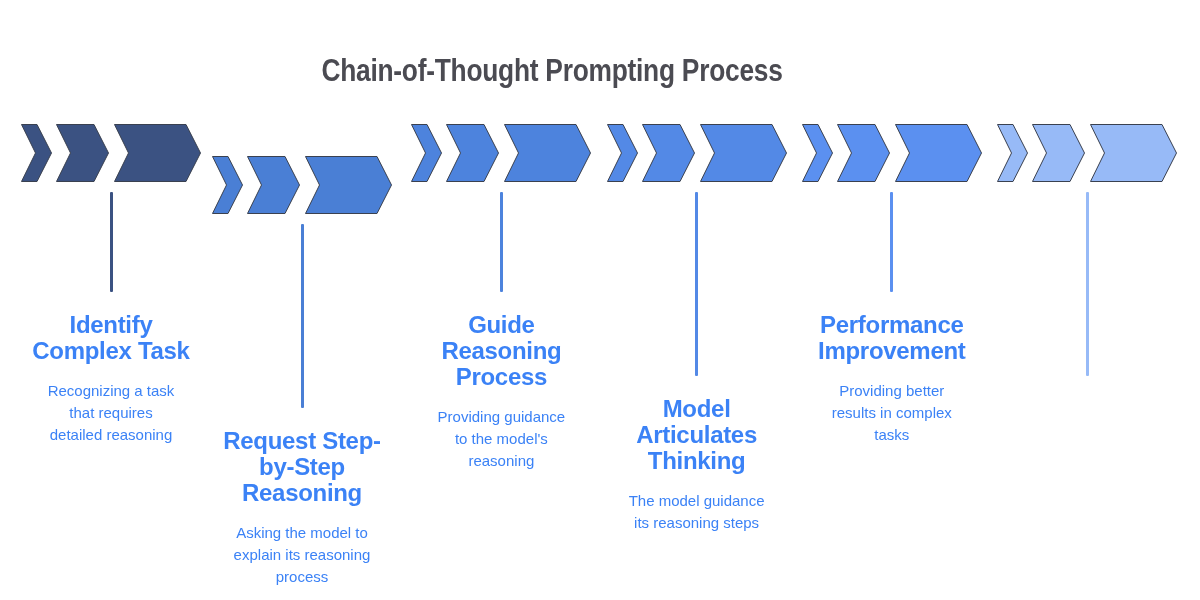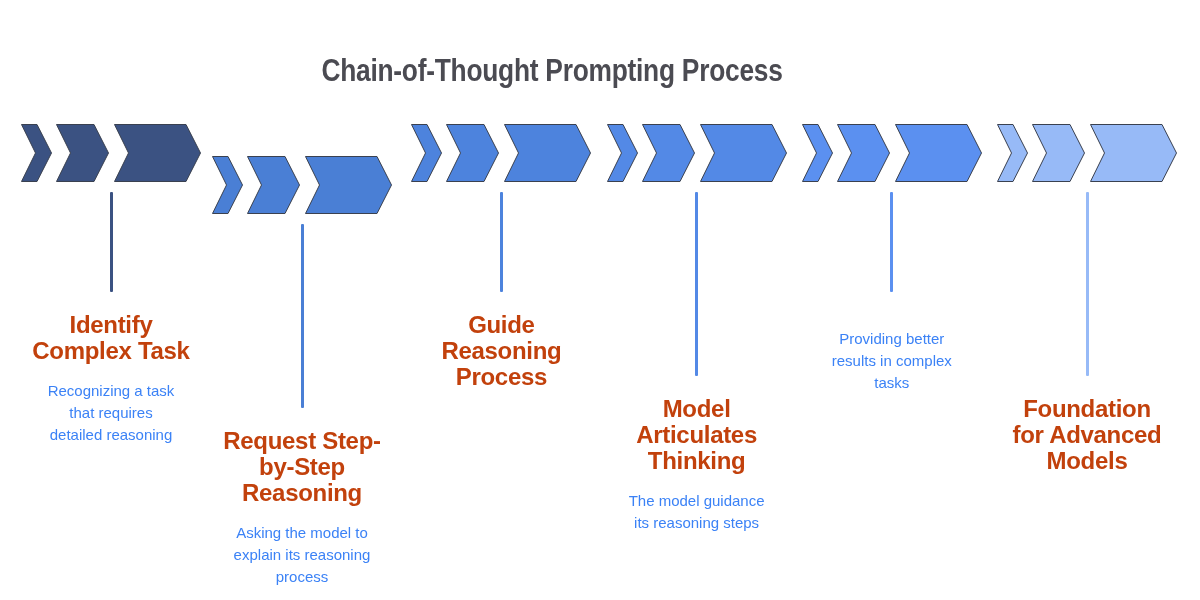--- a/index.html
+++ b/index.html
@@ -63,21 +63,21 @@
     text-align: center;
     white-space: pre-line;
   }
   .step.high .step-text { top: 312px; }
   .step.low  .step-text { top: 396px; }
   .step-title {
     font-size: 24px;
     line-height: 26px;
     font-weight: bold;
     letter-spacing: -0.3px;
-    color: #c2410c;
+    color: #3b82f6;
   }
   .step-desc {
     margin-top: 16px;
     font-size: 15px;
     line-height: 22px;
     color: #3b82f6;
   }
 </style>
 </head>
 <body>
@@ -112,50 +112,51 @@
       </div>
       <div class="step high" style="left: 406.4px;">
         <svg class="chevrons" width="180" height="58" viewBox="0 0 180 58">
           <polygon points="0.5,0.5 16,0.5 30.5,29 16,57.5 0.5,57.5 14.5,29" fill="#4D83DD"></polygon>
           <polygon points="35.5,0.5 73,0.5 87.5,29 73,57.5 35.5,57.5 49.5,29" fill="#4D83DD"></polygon>
           <polygon points="93.5,0.5 165,0.5 179.5,29 165,57.5 93.5,57.5 107.5,29" fill="#4D83DD"></polygon>
         </svg>
         <div class="connector" style="background: rgb(77, 131, 221);"></div>
         <div class="step-text"><div class="step-title">Guide
 Reasoning
-Process</div></div>
+Process</div><div class="step-desc">Providing guidance
+to the model's
+reasoning</div></div>
       </div>
       <div class="step low" style="left: 601.6px;">
         <svg class="chevrons" width="180" height="58" viewBox="0 0 180 58">
           <polygon points="0.5,0.5 16,0.5 30.5,29 16,57.5 0.5,57.5 14.5,29" fill="#5389E6"></polygon>
           <polygon points="35.5,0.5 73,0.5 87.5,29 73,57.5 35.5,57.5 49.5,29" fill="#5389E6"></polygon>
           <polygon points="93.5,0.5 165,0.5 179.5,29 165,57.5 93.5,57.5 107.5,29" fill="#5389E6"></polygon>
         </svg>
         <div class="connector" style="background: rgb(83, 137, 230);"></div>
         <div class="step-text"><div class="step-title">Model
 Articulates
 Thinking</div><div class="step-desc">The model guidance
 its reasoning steps</div></div>
       </div>
       <div class="step high" style="left: 796.8px;">
         <svg class="chevrons" width="180" height="58" viewBox="0 0 180 58">
           <polygon points="0.5,0.5 16,0.5 30.5,29 16,57.5 0.5,57.5 14.5,29" fill="#5B90F0"></polygon>
           <polygon points="35.5,0.5 73,0.5 87.5,29 73,57.5 35.5,57.5 49.5,29" fill="#5B90F0"></polygon>
           <polygon points="93.5,0.5 165,0.5 179.5,29 165,57.5 93.5,57.5 107.5,29" fill="#5B90F0"></polygon>
         </svg>
         <div class="connector" style="background: rgb(91, 144, 240);"></div>
-        <div class="step-text"><div class="step-desc">Providing better
+        <div class="step-text"><div class="step-title">Performance
+Improvement</div><div class="step-desc">Providing better
 results in complex
 tasks</div></div>
       </div>
       <div class="step low" style="left: 992px;">
         <svg class="chevrons" width="180" height="58" viewBox="0 0 180 58">
           <polygon points="0.5,0.5 16,0.5 30.5,29 16,57.5 0.5,57.5 14.5,29" fill="#97BAF7"></polygon>
           <polygon points="35.5,0.5 73,0.5 87.5,29 73,57.5 35.5,57.5 49.5,29" fill="#97BAF7"></polygon>
           <polygon points="93.5,0.5 165,0.5 179.5,29 165,57.5 93.5,57.5 107.5,29" fill="#97BAF7"></polygon>
         </svg>
         <div class="connector" style="background: rgb(151, 186, 247);"></div>
-        <div class="step-text"><div class="step-title">Foundation
-for Advanced
-Models</div></div>
+        <div class="step-text"></div>
       </div>
     </div>
 </div>
 
 </body></html>

